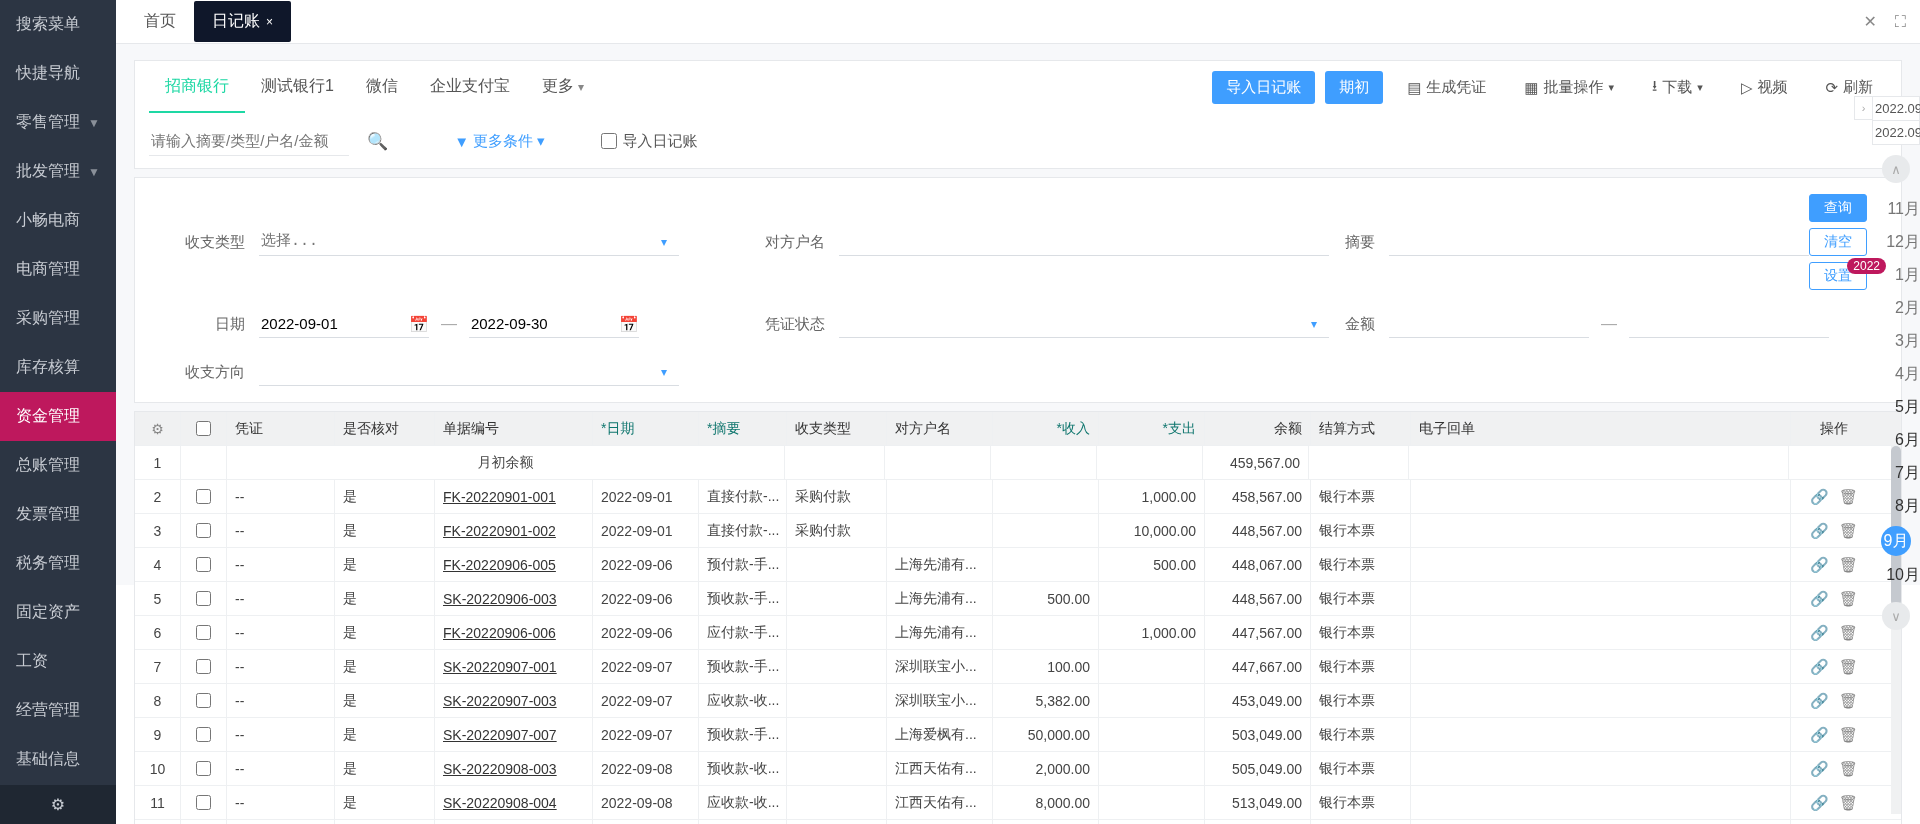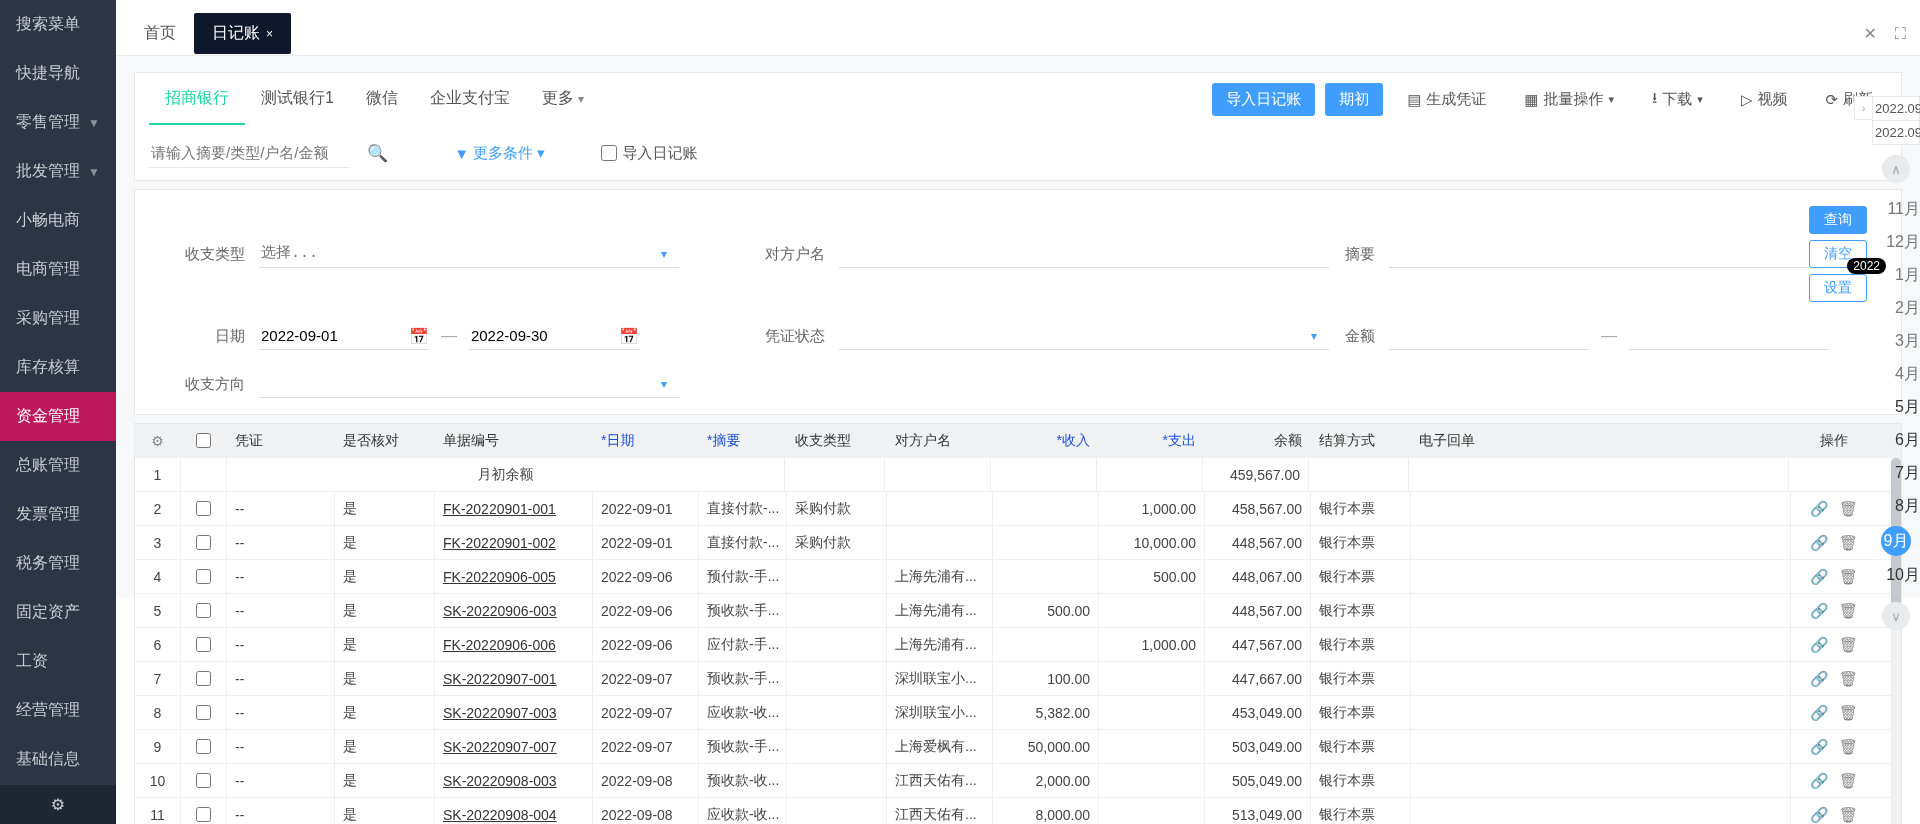--- a/index.html
+++ b/index.html
@@ -4,21 +4,21 @@
 <style>
 * { margin: 0; padding: 0; box-sizing: border-box; font-family: "Microsoft YaHei", Arial, sans-serif; }
 body { background: #fff; overflow: hidden; width: 1920px; height: 824px; position: relative; }
 
 .sidebar { position: absolute; left: 0; top: 0; width: 116px; height: 824px; background: #2c3543; color: #c8ccd3; font-size: 16px; }
 .sidebar-item { padding: 14px 16px; cursor: pointer; display: flex; justify-content: space-between; align-items: center; }
 .sidebar-item.active { background: #be185d; color: #fff; }
 .sidebar-item .arrow { font-size: 12px; color: #8a9099; }
 .sidebar-footer { position: absolute; bottom: 0; left: 0; width: 100%; background: #1f2732; text-align: center; padding: 10px 0; }
 
-.main { position: absolute; left: 116px; top: 12px; right: 0; height: 585px; background: #f7f8fa; }
+.main { position: absolute; left: 116px; top: 0; right: 0; height: 585px; background: #f7f8fa; }
 .tabs-bar { background: #fff; height: 44px; display: flex; align-items: center; padding: 0 10px; border-bottom: 1px solid #e6e8eb; }
 .tab { padding: 10px 18px; font-size: 16px; color: #555; cursor: pointer; }
 .tab.active { background: #0f172a; color: #fff; border-radius: 2px; }
 .tab .close { margin-left: 6px; font-size: 12px; }
 .tabs-right { margin-left: auto; display: flex; gap: 10px; align-items: center; color: #888; }
 .tabs-right span { cursor: pointer; padding: 4px; }
 
 .content { padding: 16px 18px; }
 .bank-tabs { background: #fff; border: 1px solid #e6e8eb; border-bottom: none; padding: 0 14px; display: flex; align-items: center; height: 54px; font-size: 16px; }
 .bank-tab { padding: 14px 16px; cursor: pointer; color: #555; }
@@ -64,34 +64,34 @@
 .gcell.c-rq { width: 106px; }
 .gcell.c-zy { width: 88px; }
 .gcell.c-sz { width: 100px; }
 .gcell.c-df { width: 106px; }
 .gcell.c-sr { width: 106px; justify-content: flex-end; }
 .gcell.c-zc { width: 106px; justify-content: flex-end; }
 .gcell.c-ye { width: 106px; justify-content: flex-end; }
 .gcell.c-js { width: 100px; }
 .gcell.c-dzhd { width: 380px; }
 .gcell.c-op { width: 86px; justify-content: center; gap: 10px; }
-.gcell.red { color: #1d4ed8; }
+.gcell.red { color: #0f766e; }
 .gcell a { color: #333; text-decoration: underline; cursor: pointer; }
 .gcell input[type=checkbox] { width: 15px; height: 15px; }
 .gear { color: #888; cursor: pointer; }
 .op-icon { color: #888; cursor: pointer; font-size: 15px; }
 
 .right-rail { position: absolute; right: 0; top: 96px; width: 48px; display: flex; flex-direction: column; align-items: center; gap: 0; }
 .year-tag { background: #fff; border: 1px solid #e6e8eb; font-size: 13px; padding: 4px 2px; width: 100%; text-align: center; color: #555; }
 .year-tag.first { border-bottom: none; }
 .scroll-btn { width: 28px; height: 28px; border-radius: 50%; background: #e8eaec; color: #aaa; display: flex; align-items: center; justify-content: center; margin: 10px 0; cursor: pointer; font-size: 13px; }
 .month-item { font-size: 16px; color: #777; padding: 6px 0; cursor: pointer; width: 100%; text-align: right; }
 .month-item.dark { color: #333; font-weight: 500; }
 .month-item.active { background: #3f9eff; color: #fff; border-radius: 50%; width: 30px; height: 30px; display: flex; align-items: center; justify-content: center; margin: 3px auto; }
-.year-badge { position: absolute; right: 34px; top: 258px; background: #000000; color: #fff; font-size: 12px; padding: 1px 6px; border-radius: 8px; }
+.year-badge { position: absolute; right: 34px; top: 258px; background: #be185d; color: #fff; font-size: 12px; padding: 1px 6px; border-radius: 8px; }
 .rail-collapse { position: absolute; right: 48px; top: 96px; width: 18px; height: 24px; background: #fff; border: 1px solid #e6e8eb; border-right: none; display: flex; align-items: center; justify-content: center; cursor: pointer; color: #aaa; font-size: 11px; }
 
 .vscroll { position: absolute; right: 0; top: 34px; bottom: 40px; width: 10px; background: #f0f1f2; }
 .vscroll-thumb { position: absolute; top: 0; width: 100%; height: 160px; background: #c5c9cf; border-radius: 5px; }
 </style>
 </head>
 <body>
 
 <div class="sidebar" id="sidebar">
     <div class="sidebar-item">

